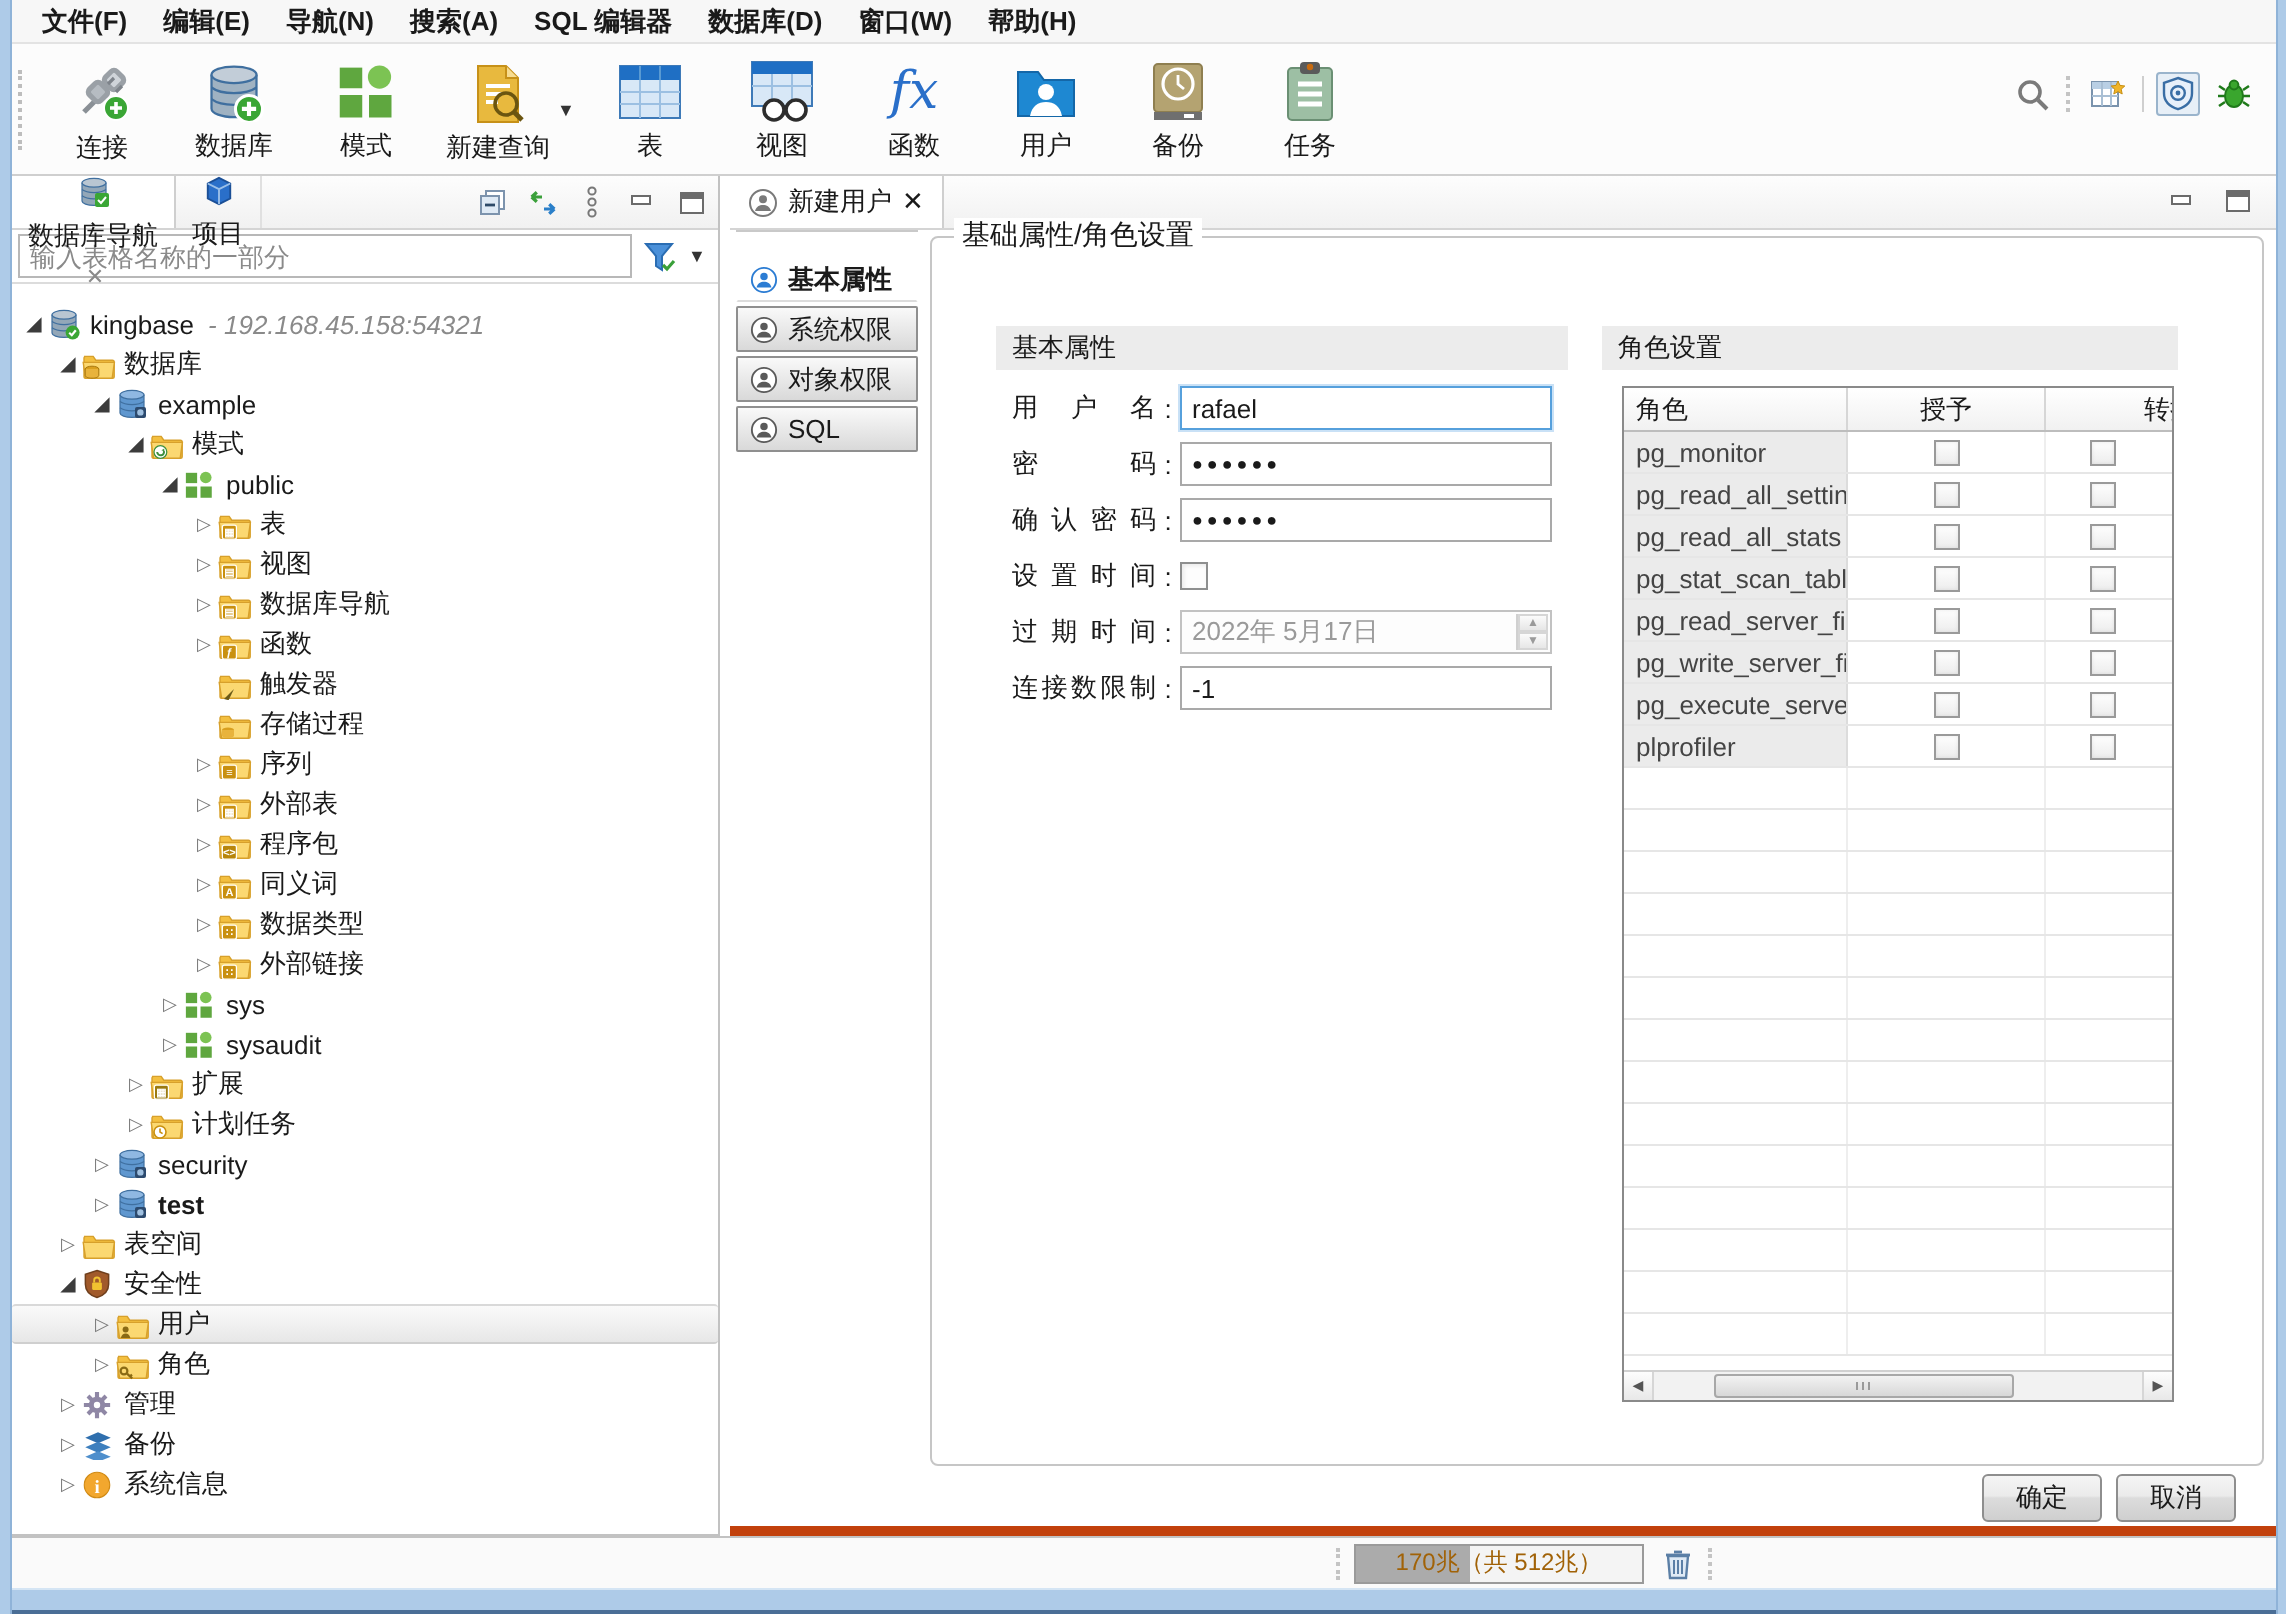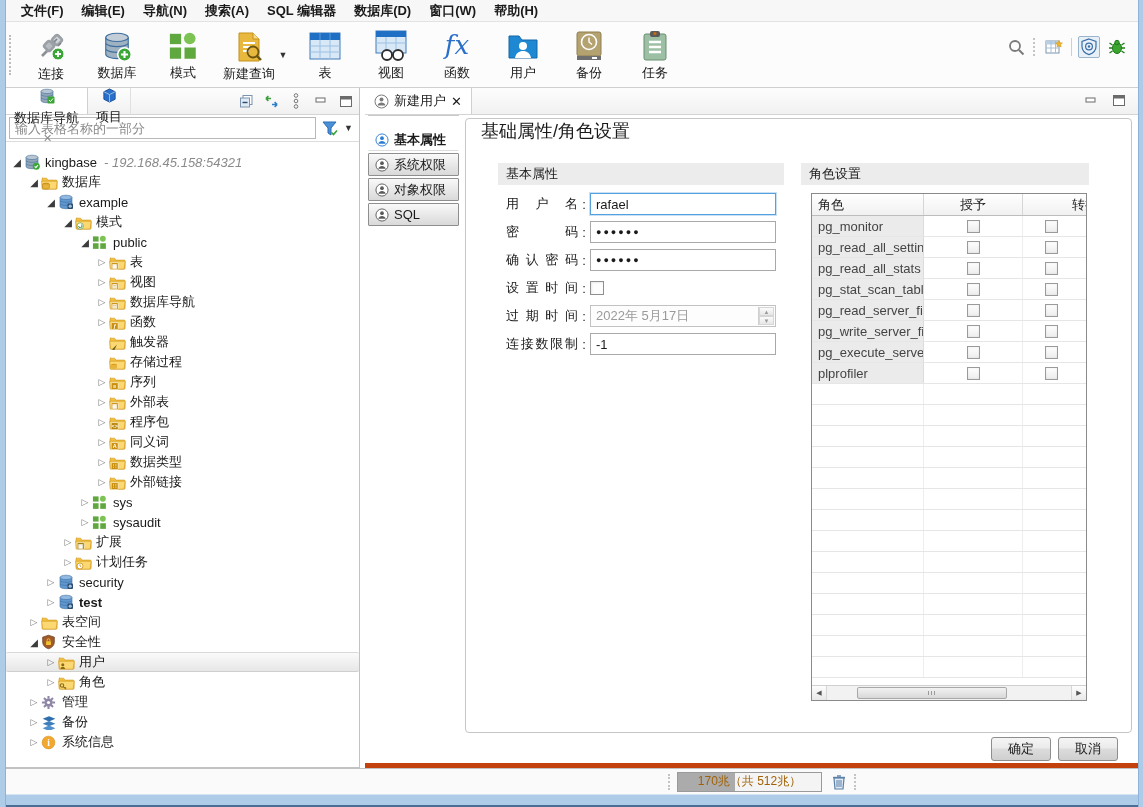--- a/index.html
+++ b/index.html
@@ -60,21 +60,21 @@
   .winbtn { width:18px; height:15px; display:flex; align-items:center; justify-content:center; }
 
   .side-tabs { position:absolute; left:3px; top:40px; width:91px; }
   .stab { height:23px; display:flex; align-items:center; gap:5px; padding:0 6px; margin-bottom:2px; border:1px solid #8f8f8f; border-radius:1px; background:linear-gradient(#f9f9f9,#d9d9d9); }
   .stab.sel { background:#fff; border-color:transparent; font-weight:bold; border-bottom:1px solid #dcdcdc; }
   .stab .slab { white-space:nowrap; }
   .side-topline { position:absolute; left:3px; top:27px; width:91px; height:1px; background:#c9c9c9; }
 
   
   .form-box { position:absolute; left:100px; top:30px; width:667px; height:615px; border:1px solid #c6c6c6; border-radius:4px; }
-  .form-legend { position:absolute; left:11px; top:-10px; background:#fff; padding:0 4px; font-size:18px;margin-top:10px; }
+  .form-legend { position:absolute; left:11px; top:-10px; background:#fff; padding:0 4px; font-size:14px; }
 
   .group-hd { position:absolute; height:22px; background:#ececec; display:flex; align-items:center; padding-left:8px; }
   .g-basic-hd { left:32px; top:44px; width:286px; }
   .g-roles-hd { left:335px; top:44px; width:288px; }
 
   .fields { position:absolute; left:40px; top:74px; width:270px; }
   .frow { display:flex; align-items:center; margin-bottom:6px; height:22px; }
   .frow .flab { width:72px; text-align:justify; text-align-last:justify; flex:none; }
   .frow .fcolon { width:12px; text-align:center; flex:none; }
   .finput { width:188px; height:22px; border:1px solid #a9a9a9; background:#fff; display:flex; align-items:center; padding:0 5px; position:relative; }

